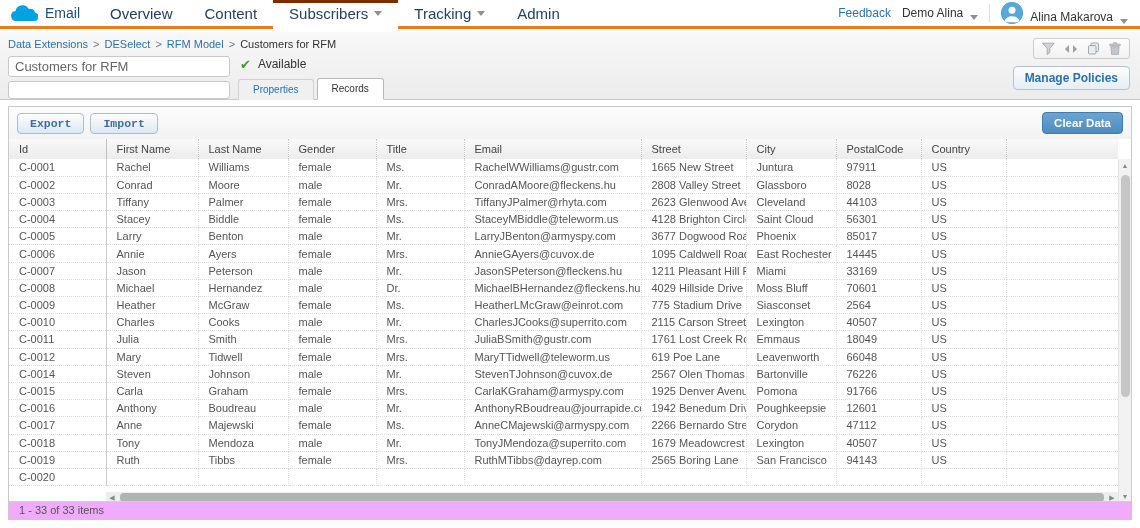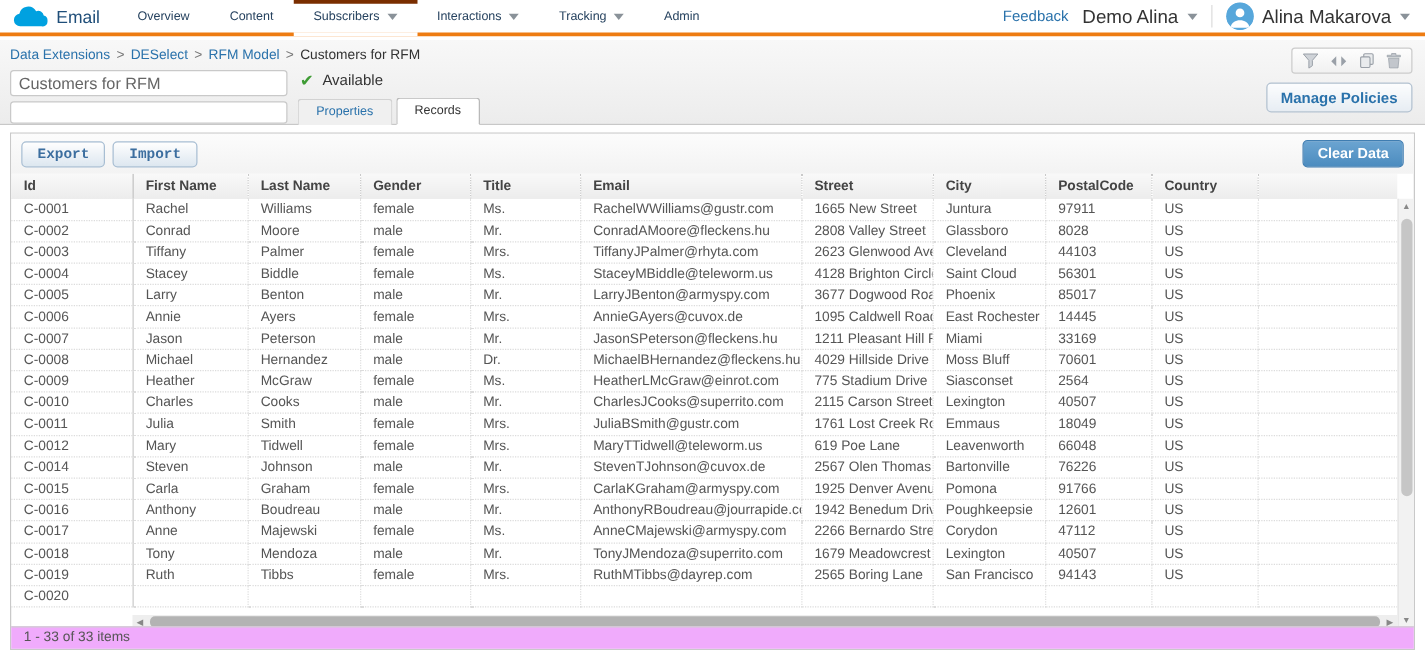--- a/index.html
+++ b/index.html
@@ -10,29 +10,29 @@
     --accent:#EE7C12; --activebar:#7A2E00; --brand:#00A1E0; --link:#2A72AB;
   }
   .screen { position:absolute; inset:0; }
 
   
   .topnav { position:absolute; top:0; left:0; right:0; height:29px; background:#fff;
             border-bottom:3px solid var(--accent); display:flex; align-items:stretch; z-index:10; }
   .brand { display:flex; align-items:center; gap:7px; padding:0 14px 0 10px; }
   .brand-label { font-size:14px; color:#1F4E79; }
   .nav-items { display:flex; align-items:stretch; }
-  .nav-item { display:flex; align-items:center; gap:6px; padding:0 16px; font-size:10px;
+  .nav-item { display:flex; align-items:center; gap:6px; padding:0 16px; font-size:15px;
               color:#26425F; cursor:pointer; position:relative; }
   .nav-item.active { background:#fff; z-index:11; }
   .nav-item.active::before { content:""; position:absolute; top:0; left:0; right:0; height:3px; background:var(--activebar); }
   .nav-item.active::after  { content:""; position:absolute; bottom:-3px; left:0; right:0; height:3px; background:#fff; }
   .caret { width:0; height:0; border-left:4px solid transparent; border-right:4px solid transparent; border-top:5px solid #8A9299; }
   .nav-right { margin-left:auto; display:flex; align-items:center; gap:11px; padding-right:12px; }
   .feedback { font-size:12px; color:var(--link); text-decoration:none; cursor:pointer; }
-  .account, .user { display:flex; align-items:center; gap:7px; font-size:15px; color:#333; cursor:pointer; }
+  .account, .user { display:flex; align-items:flex-end; gap:7px; font-size:12px; color:#333; cursor:pointer; }
   .nav-divider { width:1px; height:18px; background:#ddd; }
   .avatar { width:22px; height:22px; border-radius:50%; overflow:hidden; background:#57A7DB; }
 
   
   .subheader { position:absolute; top:32px; left:0; right:0; height:68px;
                background:linear-gradient(#f8f8f8,#ececec); border-bottom:1px solid #c8c8c8; z-index:5; }
   .breadcrumb { position:absolute; top:6px; left:8px; font-size:11px; color:#555; }
   .breadcrumb a { color:var(--link); text-decoration:none; cursor:pointer; }
   .breadcrumb .sep { margin:0 5px; color:#777; }
   .breadcrumb .current { color:#333; }
@@ -60,21 +60,21 @@
   .btn-light { font-size:11.5px; font-weight:bold; color:#3C6E9F; background:linear-gradient(#fefefe,#dde7f0);
                border:1px solid #a8bed3; border-radius:4px; padding:3px 12px; margin-right:6px; cursor:pointer;
                font-family:Liberation Mono, monospace; }
   .btn-primary { margin-left:auto; font-size:11.5px; font-weight:bold; color:#fff;
                  background:linear-gradient(#6ba4d1,#4c8cbf); border:1px solid #3F7DB1; border-radius:4px;
                  padding:4px 11px; cursor:pointer; font-family:"Liberation Sans",sans-serif; }
 
   table { border-collapse:collapse; table-layout:fixed; width:100%; }
   .thead-wrap { position:absolute; top:32px; left:0; right:13px; height:20px; overflow:hidden; }
   th { background:linear-gradient(#f9f9f9,#ececec); border-bottom:1px solid #c9c9c9; border-right:1px dotted #c9c9c9;
-       font-size:11px; font-weight:bold; color:#444; text-align:left; padding:0 0 0 10px; height:20px; white-space:nowrap; overflow:hidden; }
+       font-size:11px; font-weight:normal; color:#444; text-align:left; padding:0 0 0 10px; height:20px; white-space:nowrap; overflow:hidden; }
   th.col-id { border-right:1px solid #bfbfbf; }
   th.col-fill { border-right:none; }
   .tbody-wrap { position:absolute; top:52px; left:0; right:13px; height:344px; overflow:hidden; }
   td { font-size:11px; color:#555; padding:0 0 0 10px; height:17.2px; white-space:nowrap; overflow:hidden;
        border-bottom:1px dotted #dcdcdc; border-right:1px dotted #e0e0e0; background:#fff; }
   td.col-id { border-right:1px solid #ccc; }
   td.col-fill { border-right:none; }
   tr { cursor:pointer; }
 
   
@@ -103,24 +103,20 @@
     </div>
     <nav class="nav-items" id="navItems">
         <div class="nav-item">
           <span>Overview</span>
         </div>
         <div class="nav-item">
           <span>Content</span>
         </div>
         <div class="nav-item active">
           <span>Subscribers</span>
-          <span class="caret"></span>
-        </div>
-        <div class="nav-item">
-          <span>Interactions</span>
           <span class="caret"></span>
         </div>
         <div class="nav-item">
           <span>Tracking</span>
           <span class="caret"></span>
         </div>
         <div class="nav-item">
           <span>Admin</span>
         </div>
       </nav>

